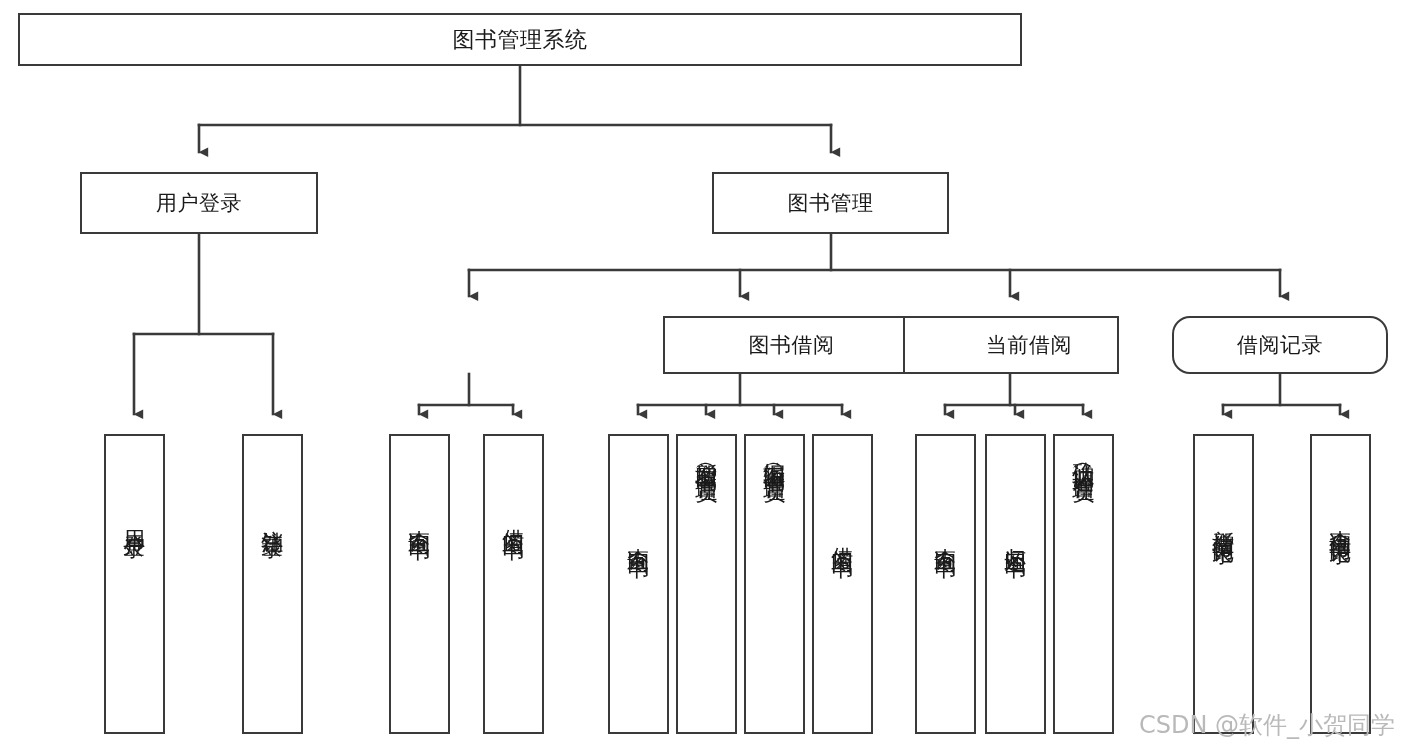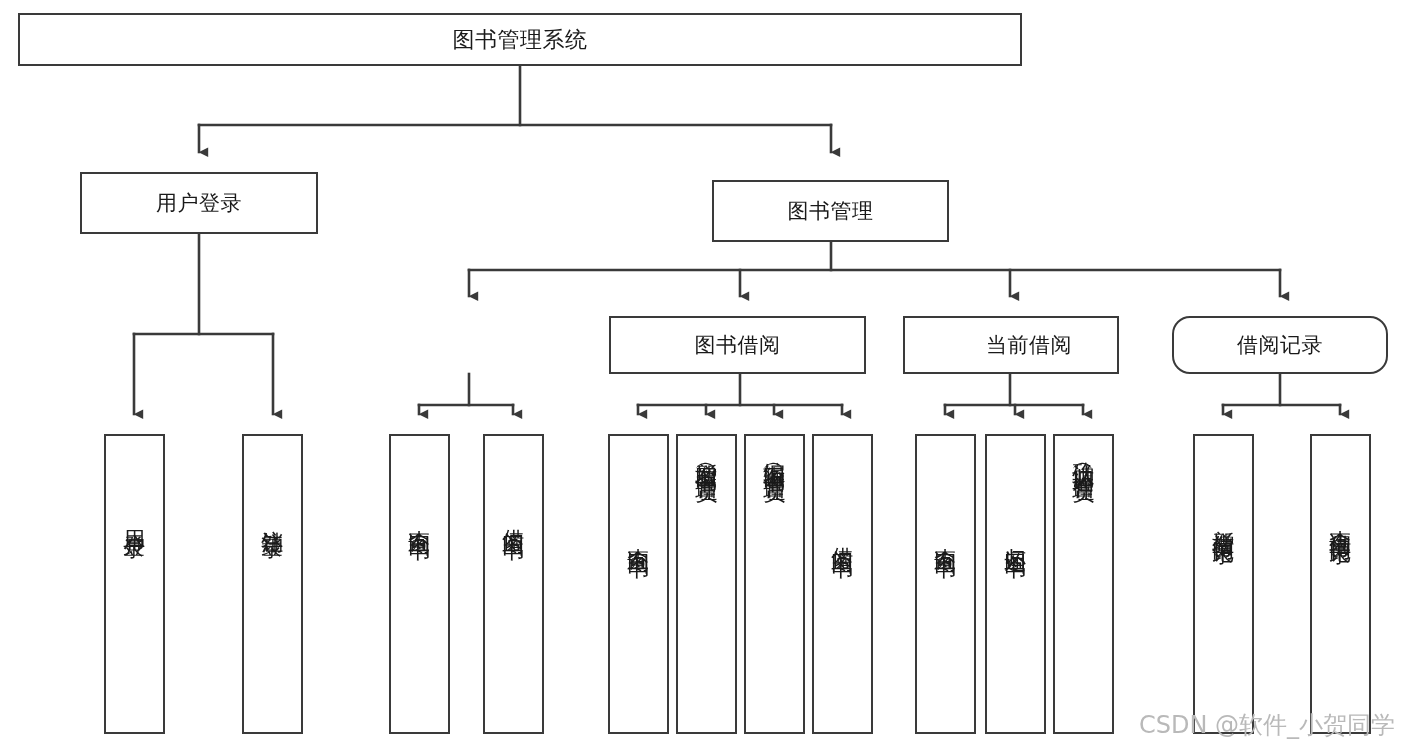--- a/index.html
+++ b/index.html
@@ -139,25 +139,25 @@
     </g>
   </svg>
 
   <div class="node root horizontal" style="left:18px; top:13px; width:1004px; height:53px;">
     <span class="node-label">图书管理系统</span>
   </div>
 
   <div class="node horizontal" style="left:80px; top:172px; width:238px; height:62px;">
     <span class="node-label">用户登录</span>
   </div>
-  <div class="node horizontal" style="left:712px; top:180px; width:237px; height:62px;">
+  <div class="node horizontal" style="left:712px; top:172px; width:237px; height:62px;">
     <span class="node-label">图书管理</span>
   </div>
 
-  <div class="node horizontal" style="left:609px; top:316px; width:257px; height:58px;">
+  <div class="node horizontal" style="left:663px; top:316px; width:257px; height:58px;">
     <span class="node-label">图书借阅</span>
   </div>
   <div class="node horizontal" style="left:903px; top:316px; width:216px; height:58px;padding-left:36px;">
     <span class="node-label">当前借阅</span>
   </div>
   <div class="node horizontal" style="left:1172px; top:316px; width:216px; height:58px;border-radius:18px;">
     <span class="node-label">借阅记录</span>
   </div>
 
   <div class="node vertical mid" style="left:104px; top:434px; width:61px; height:300px;">

